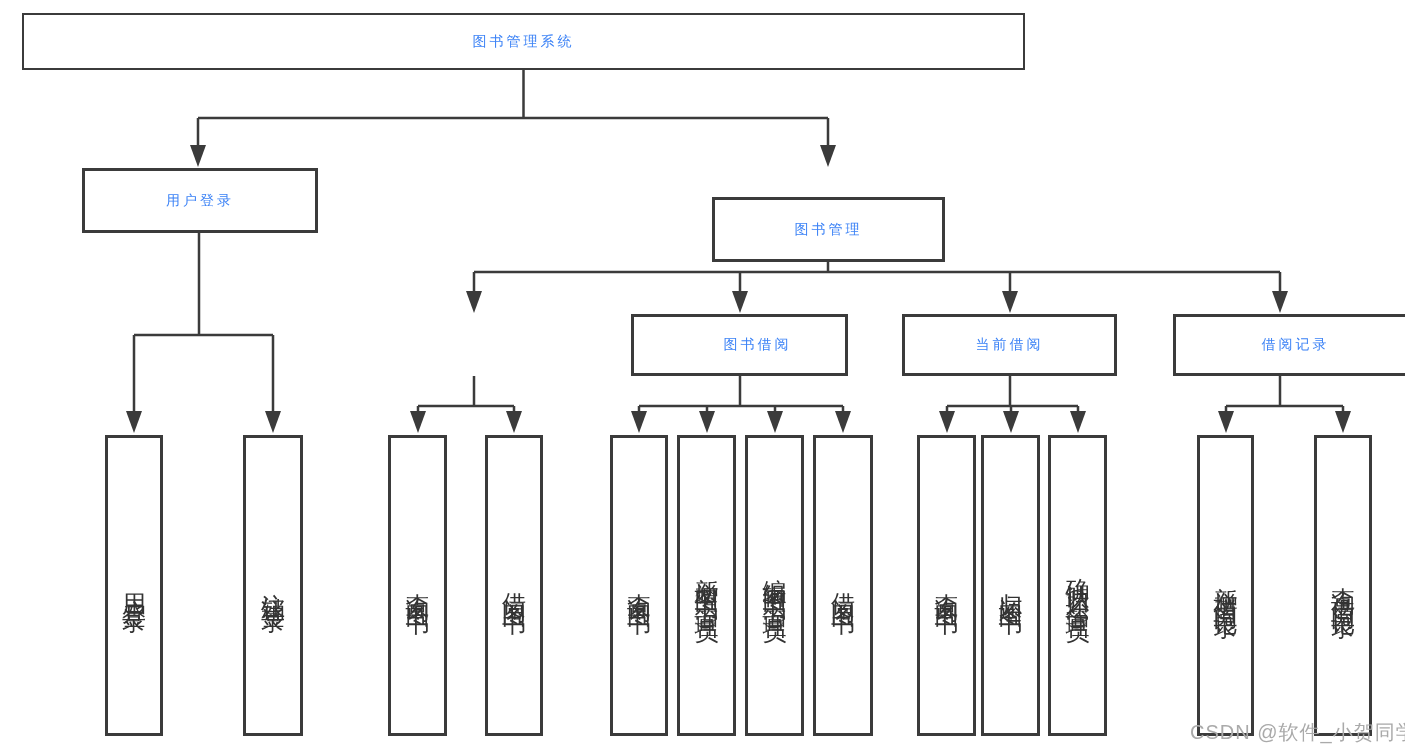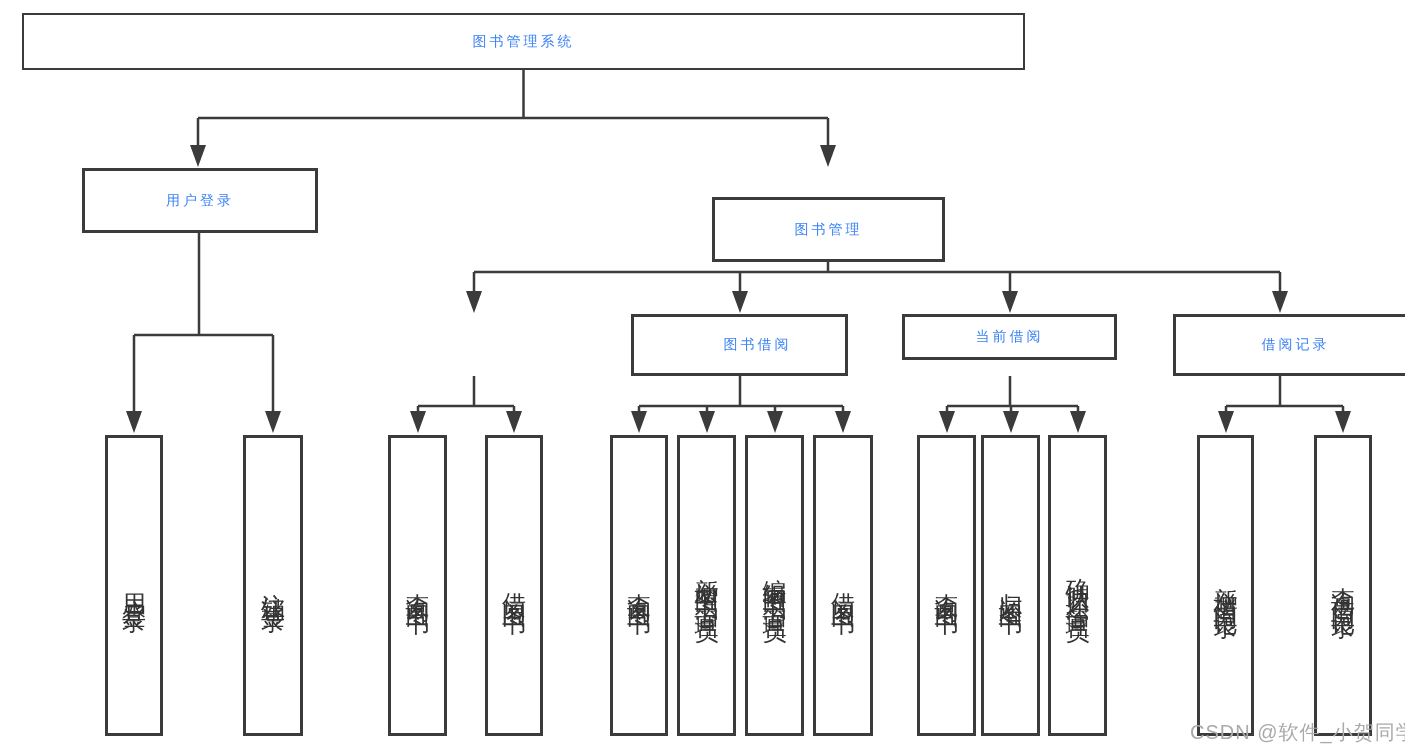--- a/index.html
+++ b/index.html
@@ -94,21 +94,21 @@
   <div class="box" style="left:82px; top:168px; width:236px; height:65px;">
     <span class="hlabel">用户登录</span>
   </div>
   <div class="box" style="left:712px; top:168px; width:233px; height:65px;margin-top:29px;">
     <span class="hlabel">图书管理</span>
   </div>
 
   <div class="box" style="left:631px; top:314px; width:217px; height:62px;padding-left:36px;">
     <span class="hlabel">图书借阅</span>
   </div>
-  <div class="box" style="left:902px; top:314px; width:215px; height:46px;">
+  <div class="box" style="left:902px; top:314px; width:215px; height:62px;">
     <span class="hlabel">当前借阅</span>
   </div>
   <div class="box" style="left:1173px; top:314px; width:245px; height:62px;">
     <span class="hlabel">借阅记录</span>
   </div>
 
   <div class="box vbox" style="left:105px; width:58px;">
     <span class="vlabel">用户登录</span>
   </div>
   <div class="box vbox" style="left:243px; width:60px;">

